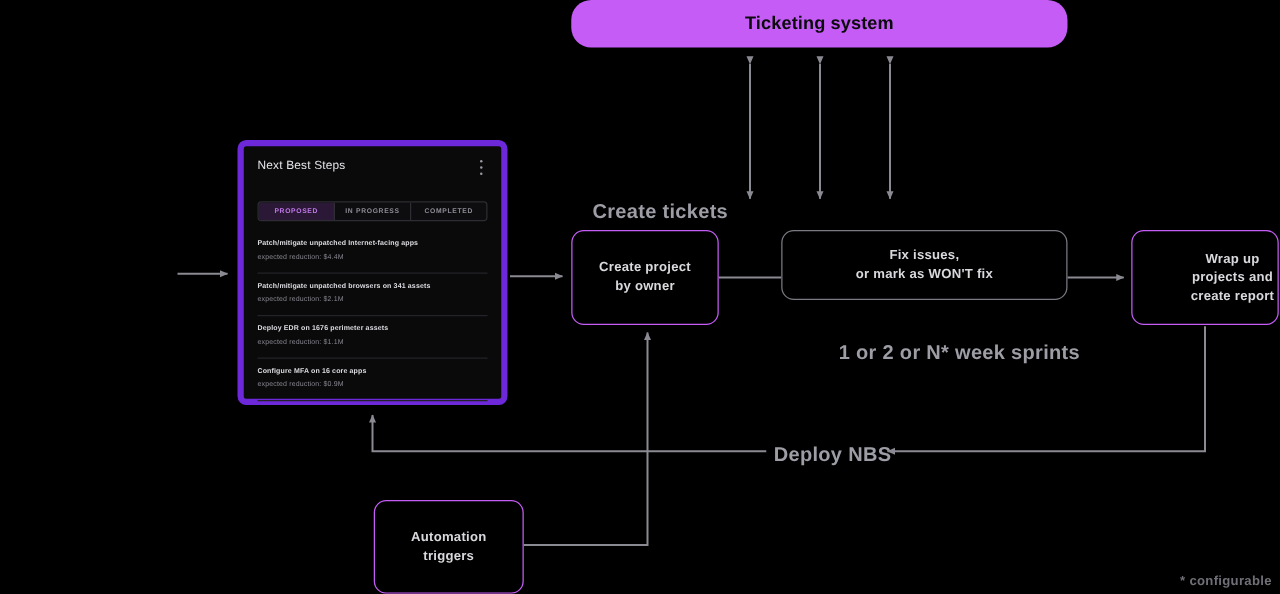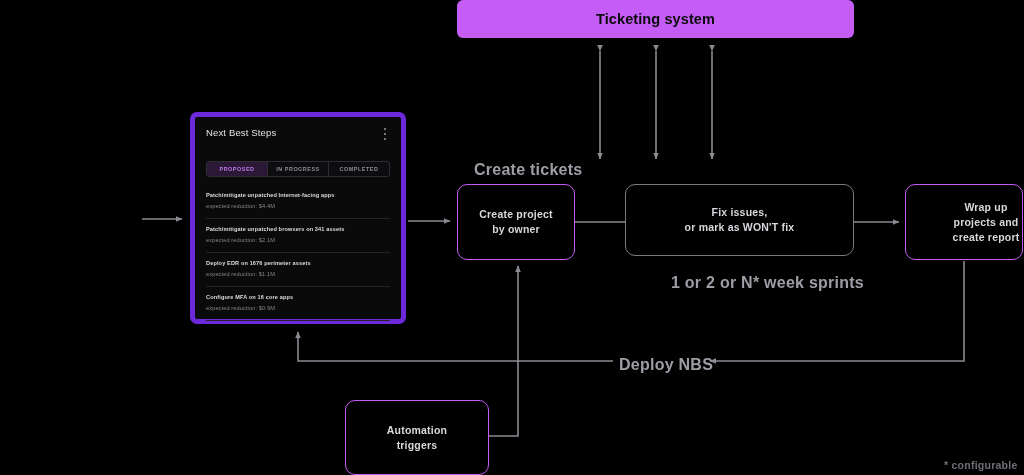--- a/index.html
+++ b/index.html
@@ -34,21 +34,21 @@
   }
 
   
   .ticketing {
     position: absolute;
     left: 457px;
     top: 0px;
     width: 397px;
     height: 38px;
     background: #c45cf5;
-    border-radius: 6px;
+    border-radius: 16px;
     display: flex;
     align-items: center;
     justify-content: center;
     color: #0b0b0c;
     font-size: 14.5px;
     font-weight: bold;
     letter-spacing: 0.1px;
   }
 
   
@@ -156,23 +156,23 @@
     line-height: 15px;
     color: #d8d8dd;
     font-weight: bold;
     letter-spacing: 0.2px;
     background: #000000;
   }
   .node.accent { border: 1.6px solid #c45cf5; }
   .node.plain  { border: 1.6px solid #7a7a82; }
 
   #node-create-project { left: 457px; top: 184px; width: 118px; height: 76px; }
-  #node-fix-issues     { left: 625px; top: 184px; width: 229px; height: 72px; }
+  #node-fix-issues     { left: 625px; top: 184px; width: 229px; height: 56px; }
   #node-wrap-up        { left: 905px; top: 184px; width: 118px; height: 76px; padding-left: 44px; }
-  #node-automation     { left: 299px; top: 400px; width: 144px; height: 75px; margin-left: 46px; }
+  #node-automation     { left: 299px; top: 400px; width: 120px; height: 75px; }
 
   
   .label {
     position: absolute;
     font-size: 16px;
     color: #9d9da6;
     font-weight: bold;
     letter-spacing: 0.25px;
     white-space: nowrap;
   }

